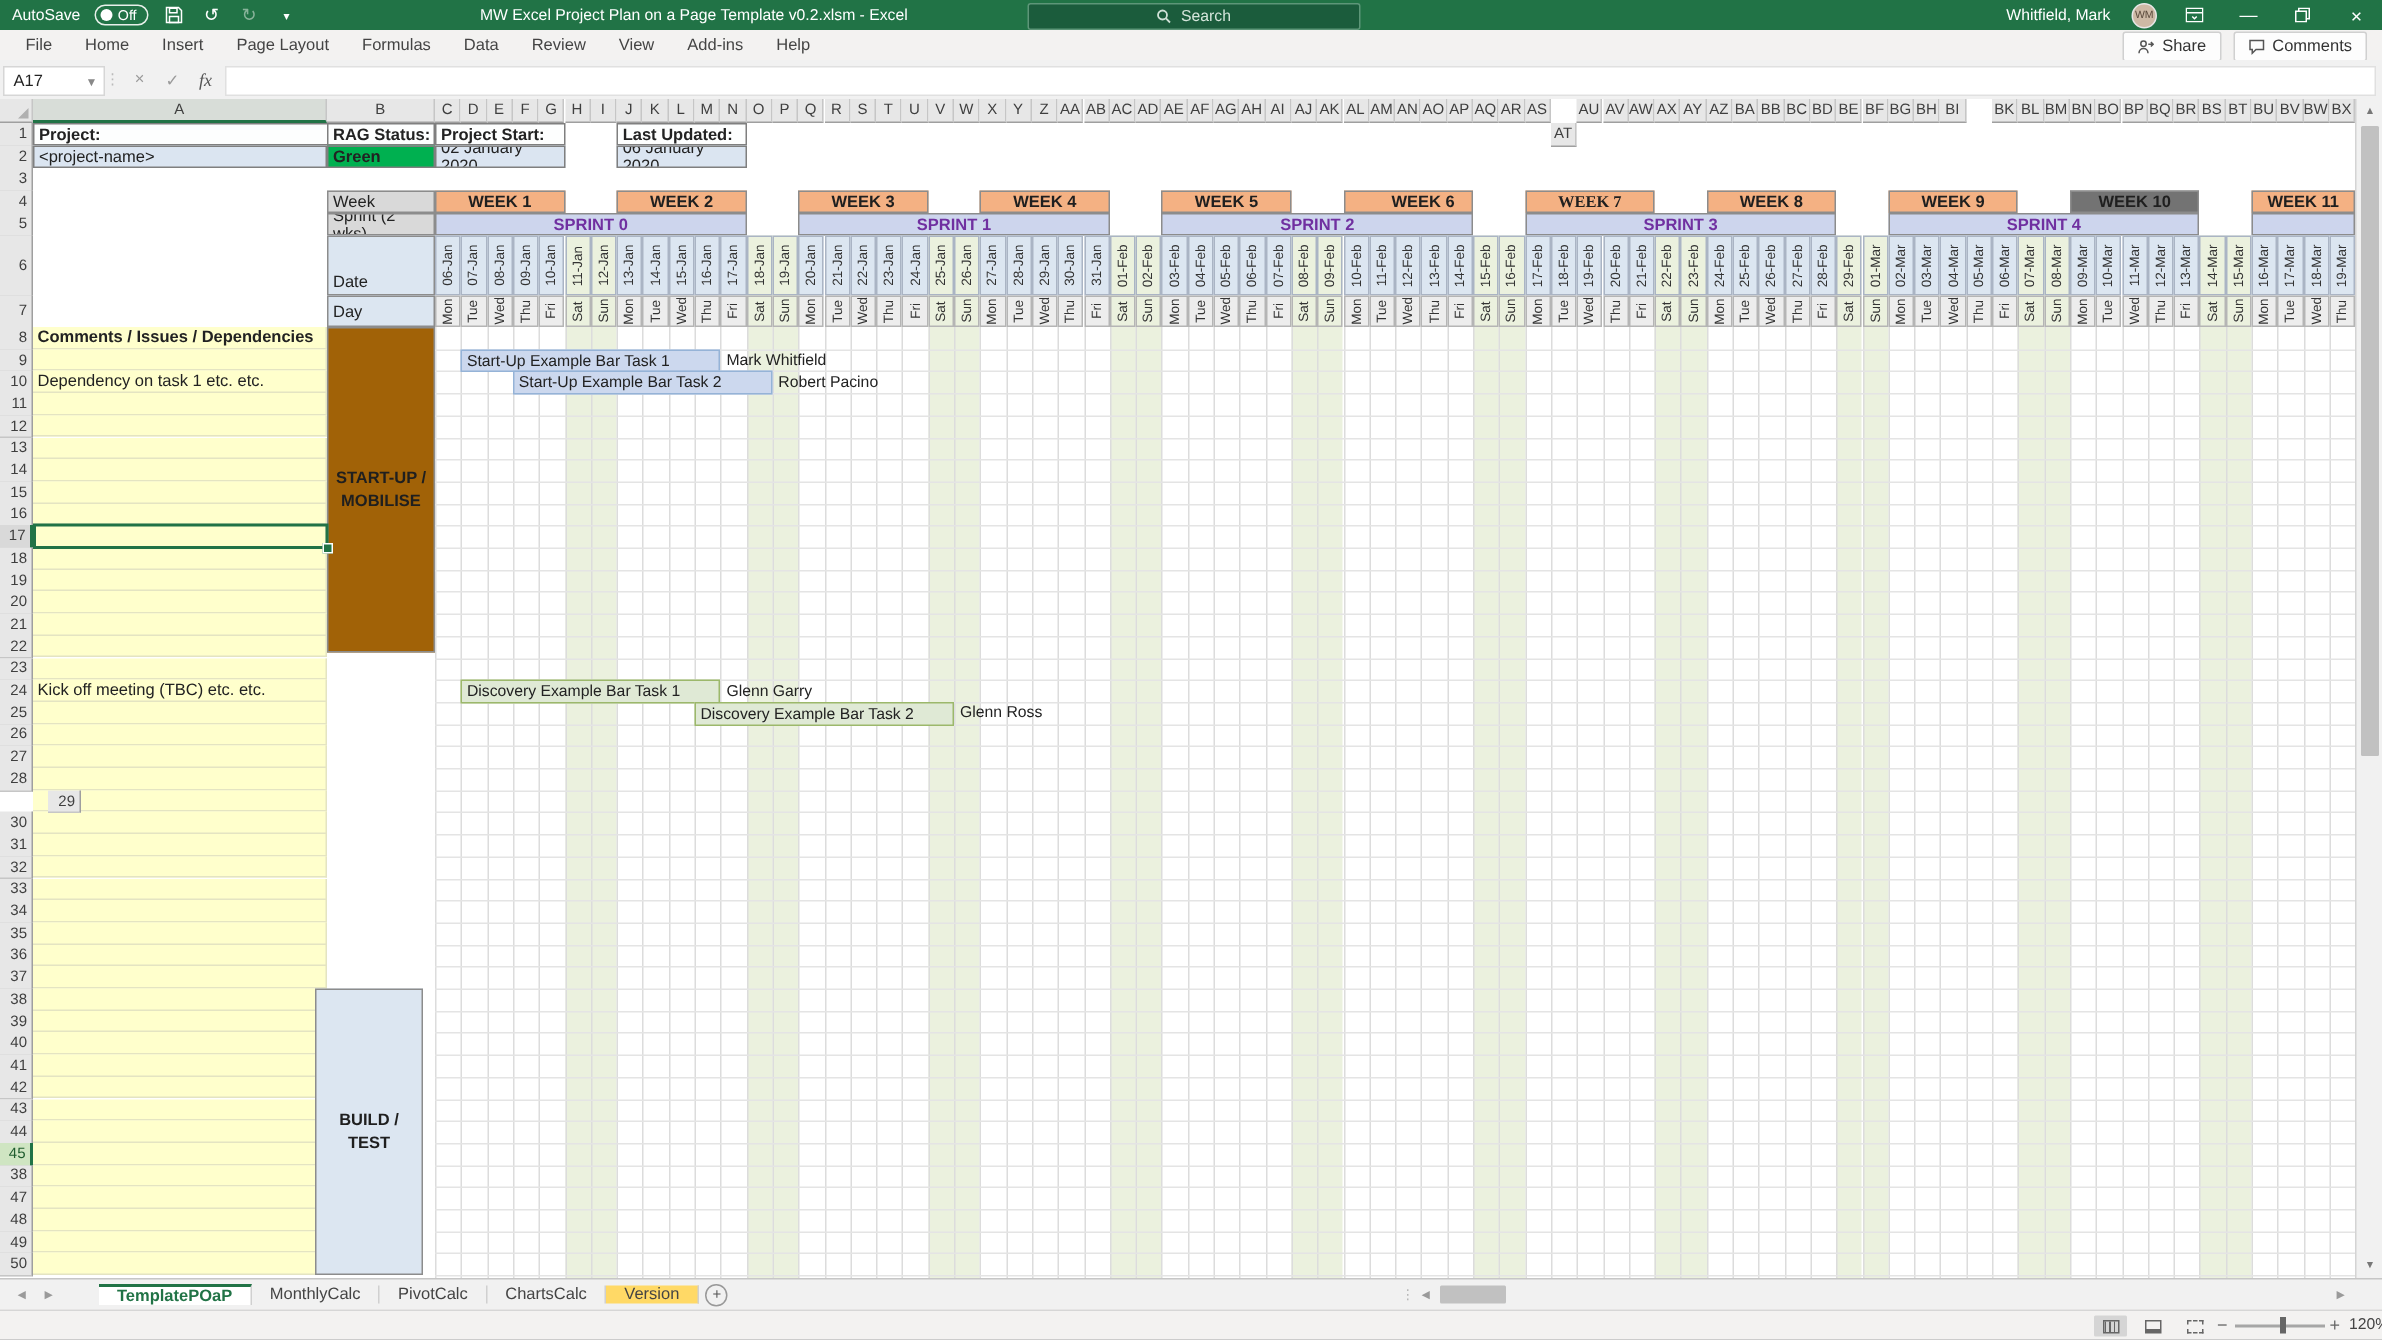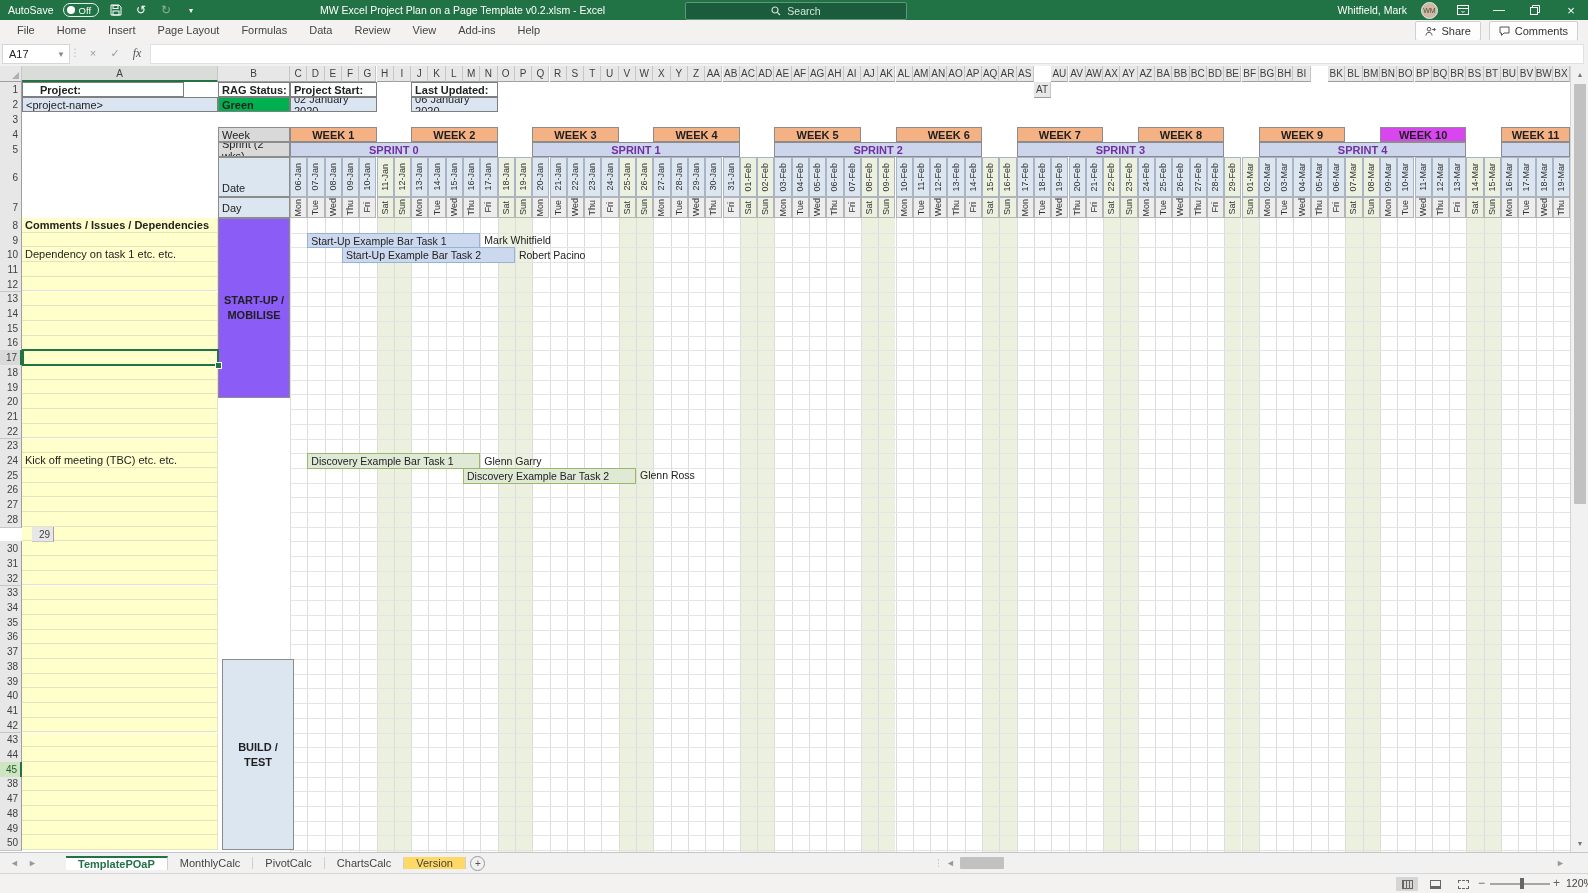--- a/index.html
+++ b/index.html
@@ -360,39 +360,39 @@
       <div class="ycell" style="left: 22px; top: 637.1px; width: 196px; height: 14.7px;"></div>
       <div class="ycell" style="left: 22px; top: 651.8px; width: 196px; height: 14.7px;"></div>
       <div class="ycell" style="left: 22px; top: 666.5px; width: 196px; height: 14.7px;"></div>
       <div class="ycell" style="left: 22px; top: 681.2px; width: 196px; height: 14.7px;"></div>
       <div class="ycell" style="left: 22px; top: 695.9px; width: 196px; height: 14.7px;"></div>
       <div class="ycell" style="left: 22px; top: 710.6px; width: 196px; height: 14.7px;"></div>
       <div class="ycell" style="left: 22px; top: 725.3px; width: 196px; height: 14.7px;"></div>
       <div class="ycell" style="left: 22px; top: 740px; width: 196px; height: 14.7px;"></div>
       <div class="ycell" style="left: 22px; top: 754.7px; width: 196px; height: 14.7px;"></div>
       <div class="ycell" style="left: 22px; top: 769.4px; width: 196px; height: 14.7px;"></div>
-      <div class="cellbox" style="left: 22px; top: 16px; width: 162px; height: 15px; border: 1px solid rgb(127, 127, 127); background: rgb(253, 254, 254); padding-left: 17px; font-weight: bold; font-size: 11px;">Project:</div>
+      <div class="cellbox" style="left: 22px; top: 16px; width: 216px; height: 15px; border: 1px solid rgb(127, 127, 127); background: rgb(253, 254, 254); padding-left: 3px; font-weight: bold; font-size: 11px;">Project:</div>
       <div class="cellbox" style="left: 22px; top: 31px; width: 196px; height: 15px; border: 1px solid rgb(127, 127, 127); background: rgb(219, 229, 241); padding-left: 3px; font-weight: normal; font-size: 11px;">&lt;project-name&gt;</div>
       <div class="cellbox" style="left: 218px; top: 16px; width: 72px; height: 15px; border: 1px solid rgb(127, 127, 127); background: rgb(253, 254, 254); padding-left: 3px; font-weight: bold; font-size: 11px;">RAG Status:</div>
       <div class="cellbox" style="left: 218px; top: 31px; width: 72px; height: 15px; border: 1px solid rgb(127, 127, 127); background: rgb(0, 176, 80); padding-left: 3px; font-weight: bold; font-size: 11px;">Green</div>
       <div class="cellbox" style="left: 290px; top: 16px; width: 86.5px; height: 15px; border: 1px solid rgb(127, 127, 127); background: rgb(253, 254, 254); padding-left: 3px; font-weight: bold; font-size: 11px;">Project Start:</div>
       <div class="cellbox" style="left: 290px; top: 31px; width: 86.5px; height: 15px; border: 1px solid rgb(127, 127, 127); background: rgb(219, 229, 241); padding-left: 3px; font-weight: normal; font-size: 11px;">02 January 2020</div>
       <div class="cellbox" style="left: 411.1px; top: 16px; width: 86.5px; height: 15px; border: 1px solid rgb(127, 127, 127); background: rgb(253, 254, 254); padding-left: 3px; font-weight: bold; font-size: 11px;">Last Updated:</div>
       <div class="cellbox" style="left: 411.1px; top: 31px; width: 86.5px; height: 15px; border: 1px solid rgb(127, 127, 127); background: rgb(219, 229, 241); padding-left: 3px; font-weight: normal; font-size: 11px;">06 January 2020</div>
       <div class="cellbox" style="left: 218px; top: 61px; width: 72px; height: 15px; background: rgb(217, 217, 217); border: 1px solid rgb(140, 140, 140); padding-left: 3px;">Week</div>
       <div class="cellbox" style="left: 290px; top: 61px; width: 86.5px; height: 15px; background: rgb(244, 177, 131); border: 1px solid rgb(140, 140, 140); justify-content: center; font-weight: bold; font-size: 11px; color: rgb(31, 31, 31);">WEEK 1</div>
       <div class="cellbox" style="left: 411.1px; top: 61px; width: 86.5px; height: 15px; background: rgb(244, 177, 131); border: 1px solid rgb(140, 140, 140); justify-content: center; font-weight: bold; font-size: 11px; color: rgb(31, 31, 31);">WEEK 2</div>
       <div class="cellbox" style="left: 532.2px; top: 61px; width: 86.5px; height: 15px; background: rgb(244, 177, 131); border: 1px solid rgb(140, 140, 140); justify-content: center; font-weight: bold; font-size: 11px; color: rgb(31, 31, 31);">WEEK 3</div>
       <div class="cellbox" style="left: 653.3px; top: 61px; width: 86.5px; height: 15px; background: rgb(244, 177, 131); border: 1px solid rgb(140, 140, 140); justify-content: center; font-weight: bold; font-size: 11px; color: rgb(31, 31, 31);">WEEK 4</div>
       <div class="cellbox" style="left: 774.4px; top: 61px; width: 86.5px; height: 15px; background: rgb(244, 177, 131); border: 1px solid rgb(140, 140, 140); justify-content: center; font-weight: bold; font-size: 11px; color: rgb(31, 31, 31);">WEEK 5</div>
       <div class="cellbox" style="left: 895.5px; top: 61px; width: 86.5px; height: 15px; background: rgb(244, 177, 131); border: 1px solid rgb(140, 140, 140); justify-content: center; font-weight: bold; font-size: 11px; color: rgb(31, 31, 31); padding-left: 20px;">WEEK 6</div>
-      <div class="cellbox" style="left: 1016.6px; top: 61px; width: 86.5px; height: 15px; background: rgb(244, 177, 131); border: 1px solid rgb(140, 140, 140); justify-content: center; font-weight: bold; font-size: 11px; color: rgb(31, 31, 31);">WEEK 7</div>
+      <div class="cellbox" style="left: 1016.6px; top: 61px; width: 86.5px; height: 15px; background: rgb(244, 177, 131); border: 1px solid rgb(140, 140, 140); justify-content: center; font-weight: bold; font-size: 11px; color: rgb(31, 31, 31); font-family: Liberation Serif, serif;">WEEK 7</div>
       <div class="cellbox" style="left: 1137.7px; top: 61px; width: 86.5px; height: 15px; background: rgb(244, 177, 131); border: 1px solid rgb(140, 140, 140); justify-content: center; font-weight: bold; font-size: 11px; color: rgb(31, 31, 31);">WEEK 8</div>
       <div class="cellbox" style="left: 1258.8px; top: 61px; width: 86.5px; height: 15px; background: rgb(244, 177, 131); border: 1px solid rgb(140, 140, 140); justify-content: center; font-weight: bold; font-size: 11px; color: rgb(31, 31, 31);">WEEK 9</div>
-      <div class="cellbox" style="left: 1379.9px; top: 61px; width: 86.5px; height: 15px; background: #d946ef; border: 1px solid rgb(140, 140, 140); justify-content: center; font-weight: bold; font-size: 11px; color: rgb(31, 31, 31);">WEEK 10</div>
+      <div class="cellbox" style="left: 1379.9px; top: 61px; width: 86.5px; height: 15px; background: #737373; border: 1px solid rgb(140, 140, 140); justify-content: center; font-weight: bold; font-size: 11px; color: rgb(31, 31, 31);">WEEK 10</div>
       <div class="cellbox" style="left: 1501px; top: 61px; width: 69px; height: 15px; background: rgb(244, 177, 131); border: 1px solid rgb(140, 140, 140); justify-content: center; font-weight: bold; font-size: 11px; color: rgb(31, 31, 31);">WEEK 11</div>
       <div class="cellbox" style="left: 218px; top: 76px; width: 72px; height: 15px; background: rgb(217, 217, 217); border: 1px solid rgb(140, 140, 140); padding-left: 3px;">Sprint (2 wks)</div>
       <div class="cellbox" style="left: 290px; top: 76px; width: 207.6px; height: 15px; background: rgb(205, 213, 237); border: 1px solid rgb(140, 140, 140); justify-content: center; font-weight: bold; font-size: 11px; color: rgb(112, 48, 160);">SPRINT 0</div>
       <div class="cellbox" style="left: 532.2px; top: 76px; width: 207.6px; height: 15px; background: rgb(205, 213, 237); border: 1px solid rgb(140, 140, 140); justify-content: center; font-weight: bold; font-size: 11px; color: rgb(112, 48, 160);">SPRINT 1</div>
       <div class="cellbox" style="left: 774.4px; top: 76px; width: 207.6px; height: 15px; background: rgb(205, 213, 237); border: 1px solid rgb(140, 140, 140); justify-content: center; font-weight: bold; font-size: 11px; color: rgb(112, 48, 160);">SPRINT 2</div>
       <div class="cellbox" style="left: 1016.6px; top: 76px; width: 207.6px; height: 15px; background: rgb(205, 213, 237); border: 1px solid rgb(140, 140, 140); justify-content: center; font-weight: bold; font-size: 11px; color: rgb(112, 48, 160);">SPRINT 3</div>
       <div class="cellbox" style="left: 1258.8px; top: 76px; width: 207.6px; height: 15px; background: rgb(205, 213, 237); border: 1px solid rgb(140, 140, 140); justify-content: center; font-weight: bold; font-size: 11px; color: rgb(112, 48, 160);">SPRINT 4</div>
       <div class="cellbox" style="left: 1501px; top: 76px; width: 69px; height: 15px; background: rgb(205, 213, 237); border: 1px solid rgb(140, 140, 140); justify-content: center; font-weight: bold; font-size: 11px; color: rgb(112, 48, 160);"></div>
       <div class="cellbox" style="left: 218px; top: 91px; width: 72px; height: 40px; background: rgb(220, 230, 241); border: 1px solid rgb(140, 140, 140); align-items: flex-end; padding-left: 3px; padding-bottom: 2px;">Date</div>
       <div class="cellbox" style="left: 218px; top: 131px; width: 72px; height: 21px; background: rgb(220, 230, 241); border: 1px solid rgb(140, 140, 140); padding-left: 3px;">Day</div>
@@ -833,25 +833,25 @@
       </div>
       <div class="cellbox" style="left: 1535.6px; top: 131px; width: 17.3px; height: 21px; background: rgb(237, 237, 237); border: 1px solid rgb(181, 181, 181); justify-content: center;">
         <div class="vtext">Wed</div>
       </div>
       <div class="cellbox" style="left: 1552.9px; top: 91px; width: 17.3px; height: 40px; background: rgb(220, 230, 241); border: 1px solid rgb(170, 180, 196); justify-content: center;">
         <div class="vtext">19-Mar</div>
       </div>
       <div class="cellbox" style="left: 1552.9px; top: 131px; width: 17.3px; height: 21px; background: rgb(237, 237, 237); border: 1px solid rgb(181, 181, 181); justify-content: center;">
         <div class="vtext">Thu</div>
       </div>
-      <div class="secblock" style="left: 218px; top: 152px; width: 72px; height: 180px; background: #8b5cf6;">
+      <div class="secblock" style="left: 218px; top: 152px; width: 72px; height: 217px; background: #a16207;">
         <div>START-UP /</div>
         <div>MOBILISE</div>
       </div>
-      <div class="secblock" style="left: 222px; top: 593px; width: 72px; height: 191.1px; background: rgb(220, 230, 241);">
+      <div class="secblock" style="left: 210px; top: 593px; width: 72px; height: 191.1px; background: rgb(220, 230, 241);">
         <div>BUILD /</div>
         <div>TEST</div>
       </div>
       <div class="taskbar" style="left: 307.3px; top: 166.7px; width: 173px; height: 15.7px; background: rgb(204, 216, 238); border: 1px solid rgb(149, 179, 215);">Start-Up Example Bar Task 1</div>
       <div class="assignee" style="left: 484.3px; top: 166.7px; height: 14.7px;">Mark Whitfield</div>
       <div class="taskbar" style="left: 341.9px; top: 181.4px; width: 173px; height: 15.7px; background: rgb(204, 216, 238); border: 1px solid rgb(149, 179, 215);">Start-Up Example Bar Task 2</div>
       <div class="assignee" style="left: 518.9px; top: 181.4px; height: 14.7px;">Robert Pacino</div>
       <div class="taskbar" style="left: 307.3px; top: 387.2px; width: 173px; height: 15.7px; background: rgb(223, 233, 213); border: 1px solid rgb(156, 184, 107);">Discovery Example Bar Task 1</div>
       <div class="assignee" style="left: 484.3px; top: 387.2px; height: 14.7px;">Glenn Garry</div>
       <div class="taskbar" style="left: 463px; top: 401.9px; width: 173px; height: 15.7px; background: rgb(223, 233, 213); border: 1px solid rgb(156, 184, 107);">Discovery Example Bar Task 2</div>

